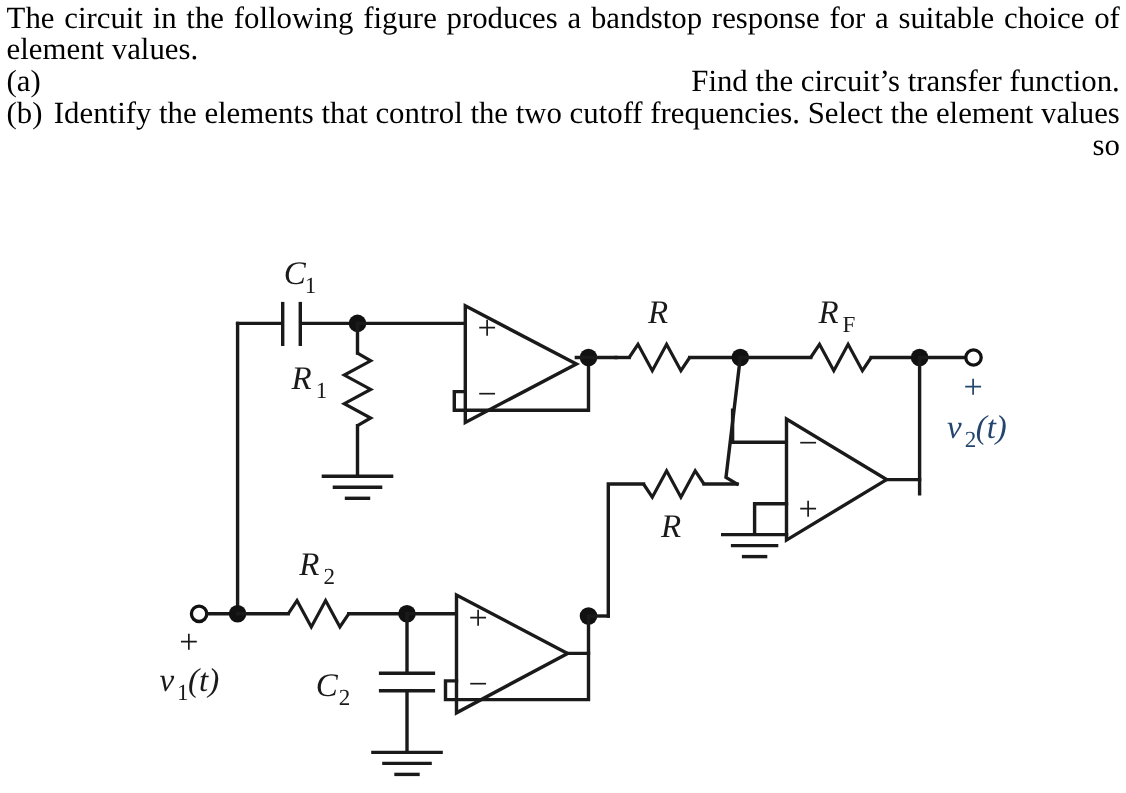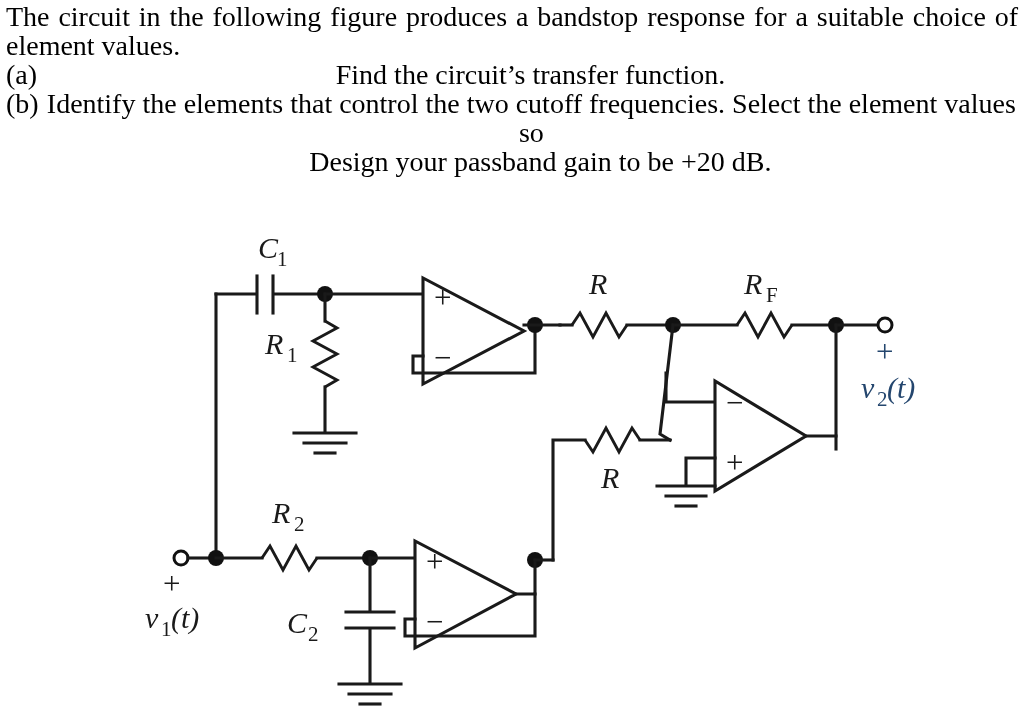--- a/index.html
+++ b/index.html
@@ -36,21 +36,21 @@
   .list-marker {
     flex: 0 0 auto;
     white-space: pre;
   }
   .list-body {
     flex: 1 1 auto;
     text-align: justify;
     text-justify: inter-word;
   }
   .list-body.noj {
-    text-align: center;
+    text-align: right;
   }
   .indent-body {
     padding-left: 24px;
   }
   .figure-wrap {
     position: absolute;
     left: 0;
     top: 196px;
     width: 1024px;
     height: 525px;
@@ -136,24 +136,20 @@
 
   <div class="list-row">
     <span class="list-marker">(a)</span>
     <span class="list-body noj" style="padding-left:6px">Find the circuit’s transfer function.</span>
   </div>
 
   <div class="list-row">
     <span class="list-marker">(b)</span>
     <span class="list-body noj" style="padding-left:6px">Identify the elements that control the two cutoff frequencies. Select the element values so</span>
   </div>
-  <div class="list-row">
-    <span class="list-marker" style="visibility:hidden">(b)</span>
-    <span class="list-body noj indent-body">Design your passband gain to be +20 dB.</span>
-  </div>
 </div>
 
 <div class="figure-wrap">
 <svg class="circuit" width="1024" height="525" viewBox="0 0 1024 525" xmlns="http://www.w3.org/2000/svg">
 
   <path class="wire" d="M 216 362 L 216 98"></path>
 
   <path class="wire" d="M 216 98 L 255 98"></path>
 
   <g>

